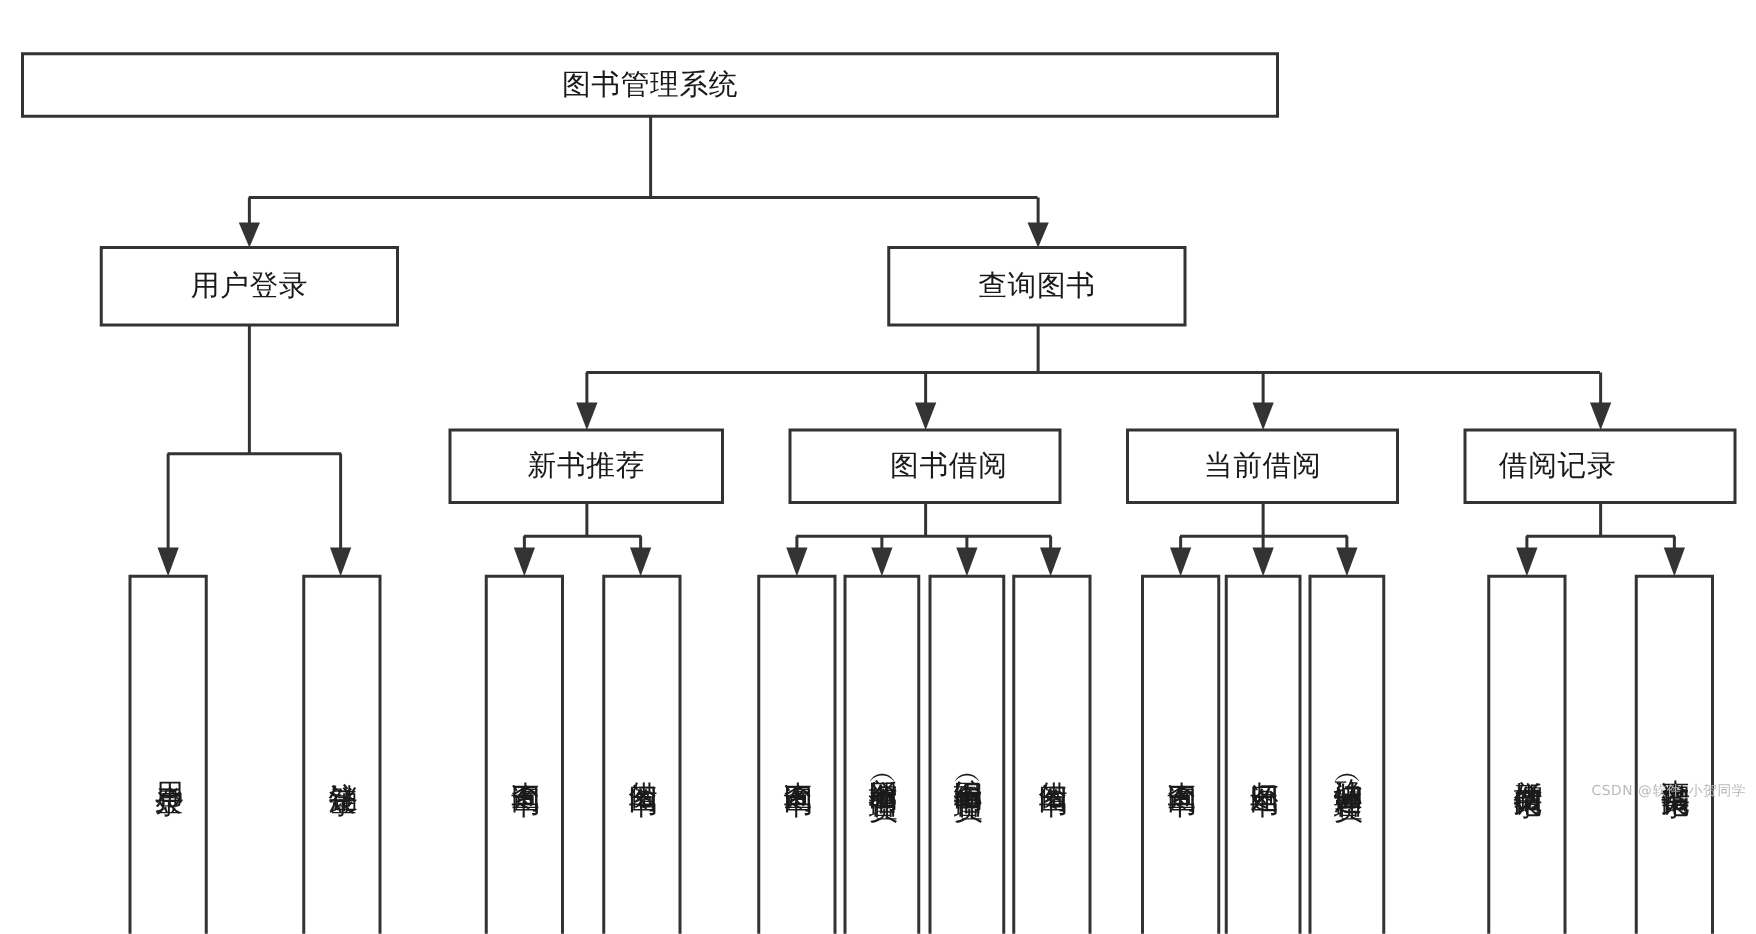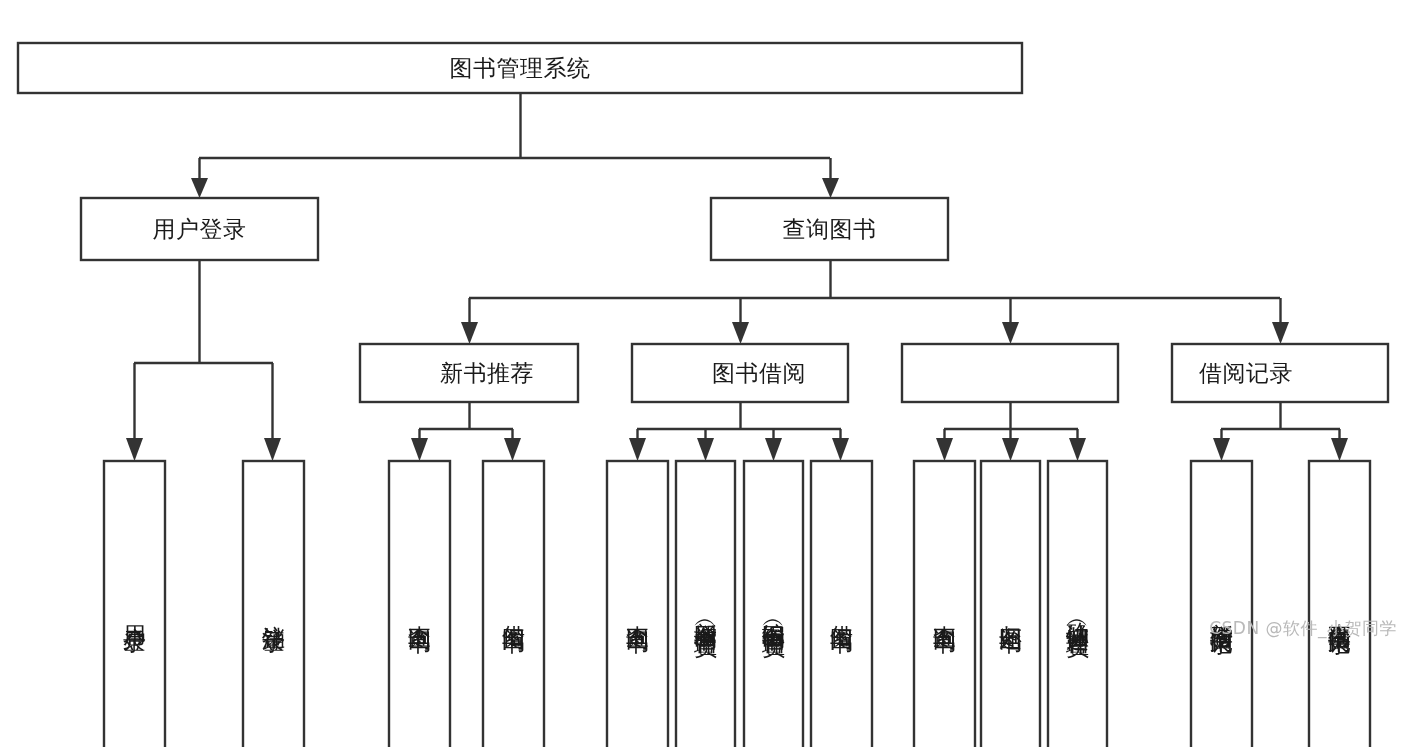--- a/index.html
+++ b/index.html
@@ -67,21 +67,21 @@
     text-orientation: upright;
     font-size: 23px;
     letter-spacing: 2px;
     align-items: center;
     justify-content: center;
   }
   .watermark {
     position: absolute;
     right: 8px;
     bottom: 6px;
-    font-size: 17px;
+    font-size: 11px;
     color: #b9b9b9;
     letter-spacing: 0.5px;
     font-family: "DejaVu Sans", "Liberation Sans", sans-serif;
   }
 </style>
 </head>
 <body>
 
 <div id="diagram-root">
 
@@ -191,22 +191,23 @@
 
     <rect class="node-box" x="1191" y="433" width="61" height="300"></rect>
     <rect class="node-box" x="1309" y="433" width="61" height="300"></rect>
   </svg>
 
   <div class="node-label label-root" style="left:18px; top:15px; width:1004px; height:50px;">图书管理系统</div>
 
   <div class="node-label label-h" style="left:81px; top:170px; width:237px; height:62px;">用户登录</div>
   <div class="node-label label-h" style="left:711px; top:170px; width:237px; height:62px;">查询图书</div>
 
-  <div class="node-label label-h" style="left:360px; top:316px; width:218px; height:58px;padding-left:18px;">新书推荐</div>
+  <div class="node-label label-h" style="left:360px; top:316px; width:218px; height:58px;">新书推荐</div>
   <div class="node-label label-h" style="left:632px; top:316px; width:216px; height:58px;padding-left:19px;">图书借阅</div>
+  <div class="node-label label-h" style="left:902px; top:316px; width:216px; height:58px;">当前借阅</div>
   <div class="node-label label-h" style="left:1138px; top:316px; width:216px; height:58px;">借阅记录</div>
 
   <div class="node-label label-v" style="left:104px; top:433px; width:61px; height:300px;">用户登录</div>
   <div class="node-label label-v" style="left:243px; top:433px; width:61px; height:300px;">注销登录</div>
 
   <div class="node-label label-v" style="left:389px; top:433px; width:61px; height:300px;">查询图书</div>
   <div class="node-label label-v" style="left:483px; top:433px; width:61px; height:300px;">借阅图书</div>
 
   <div class="node-label label-v" style="left:607px; top:433px; width:61px; height:300px;">查询图书</div>
   <div class="node-label label-v" style="left:676px; top:433px; width:59px; height:304px;">新增图书（管理员）</div>

